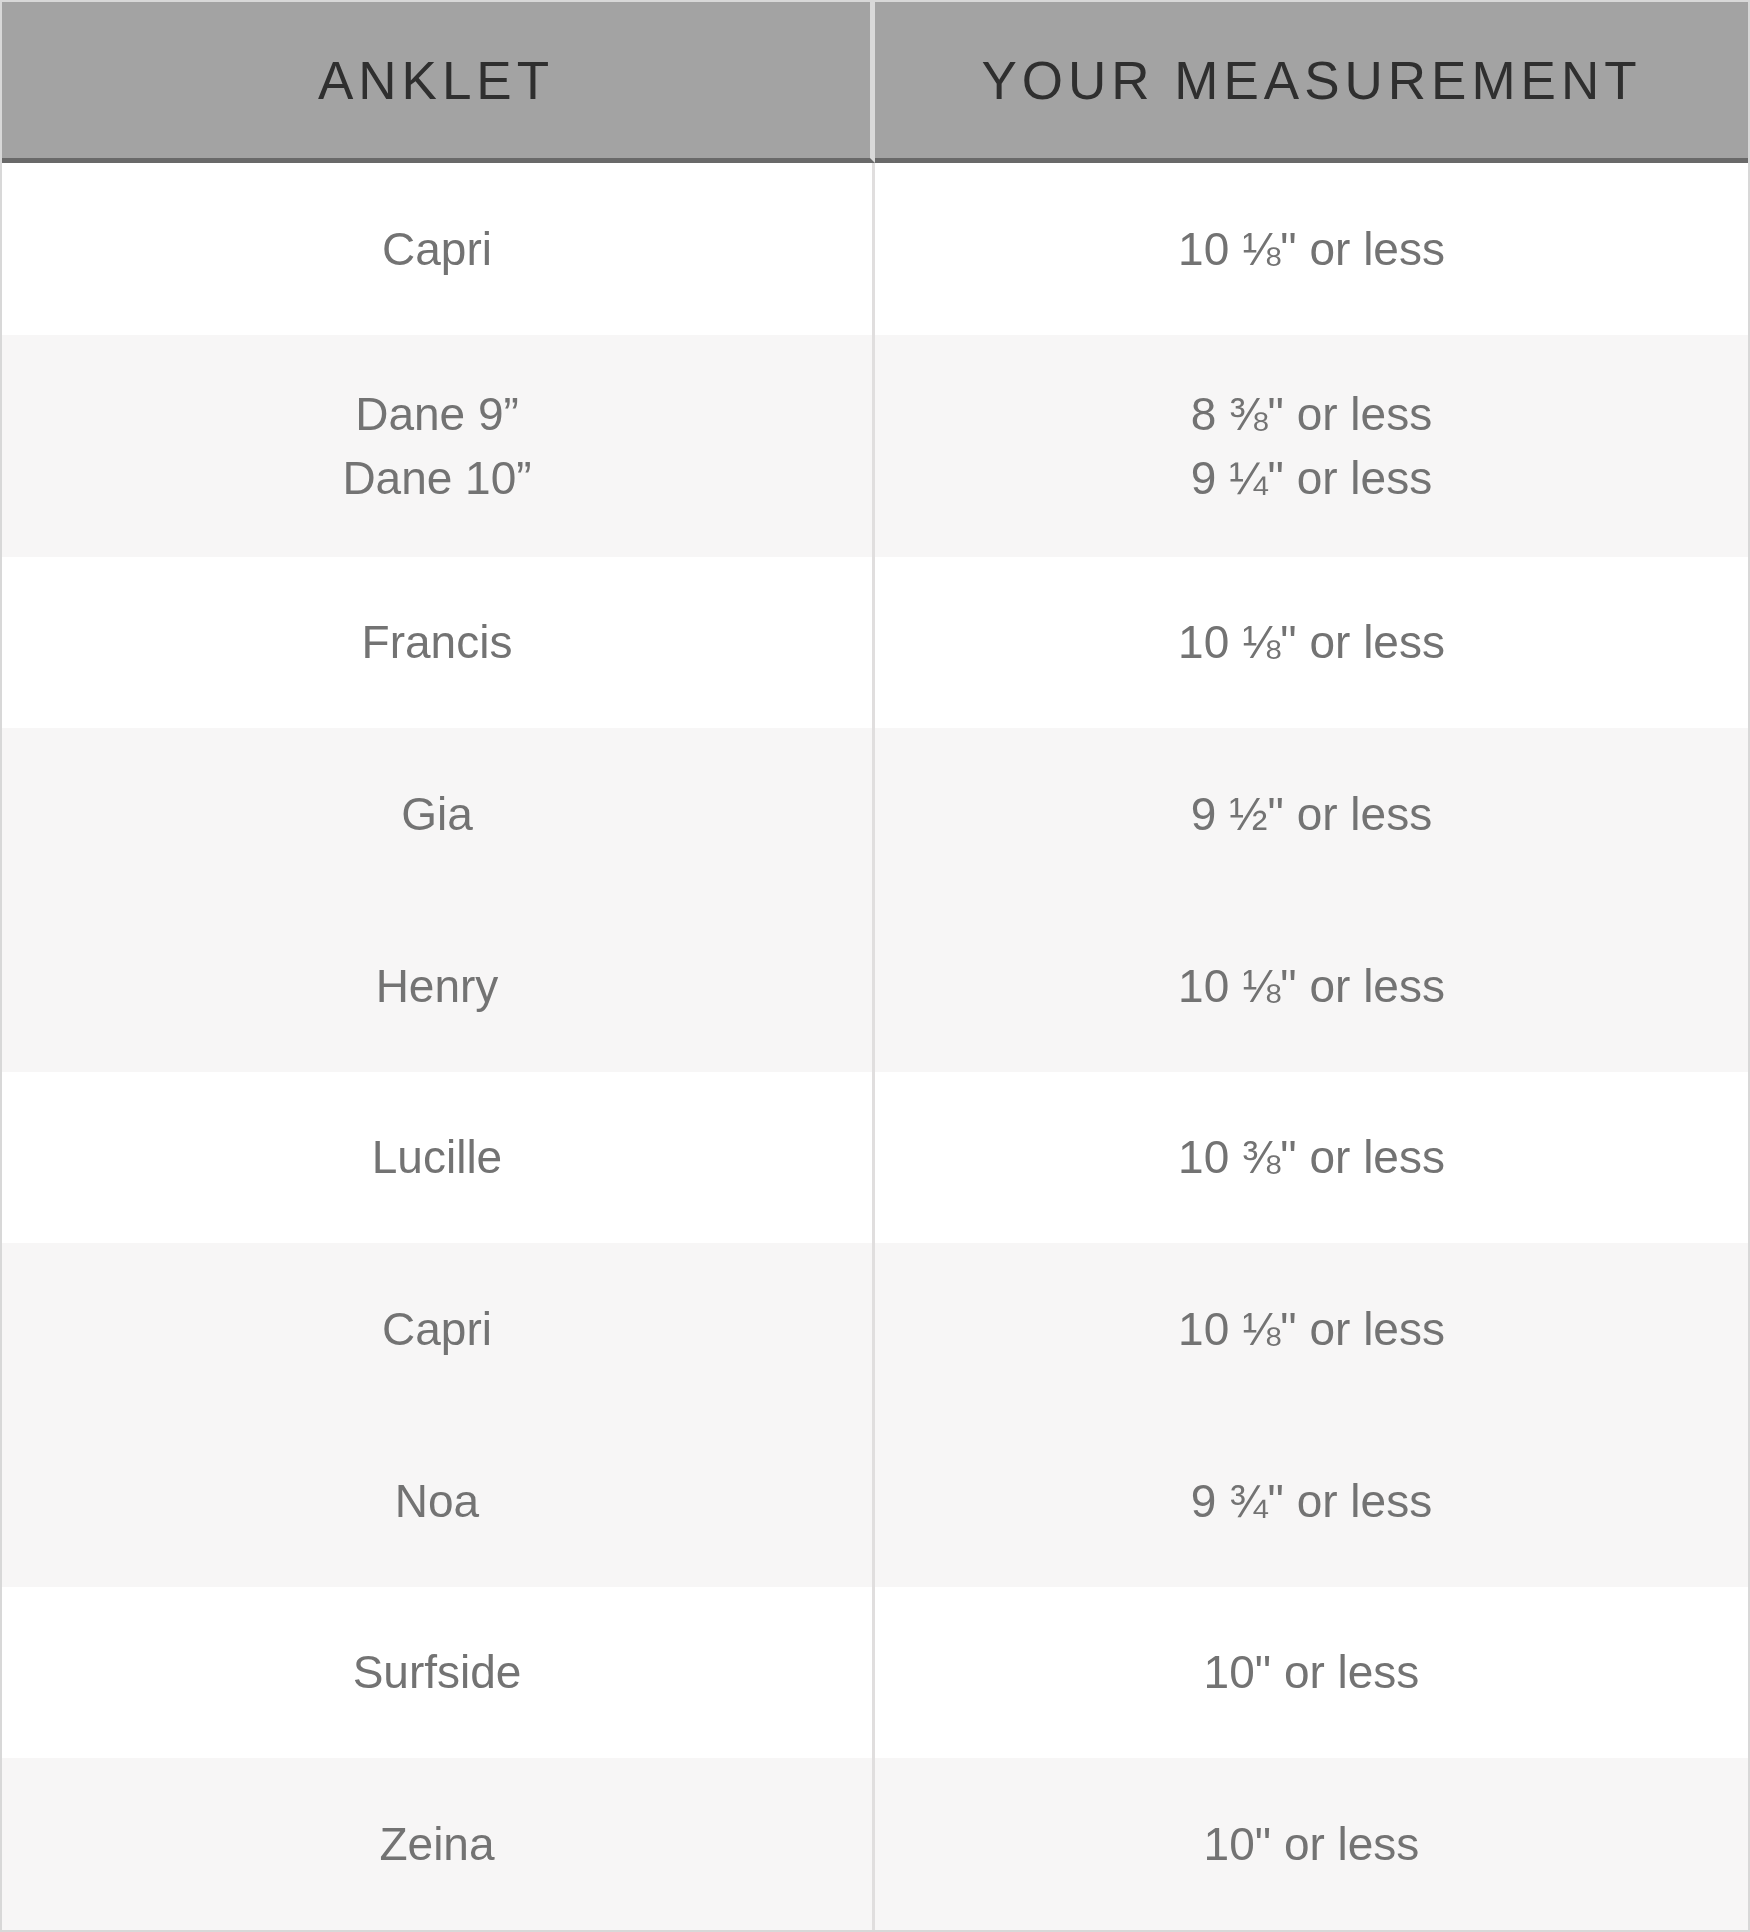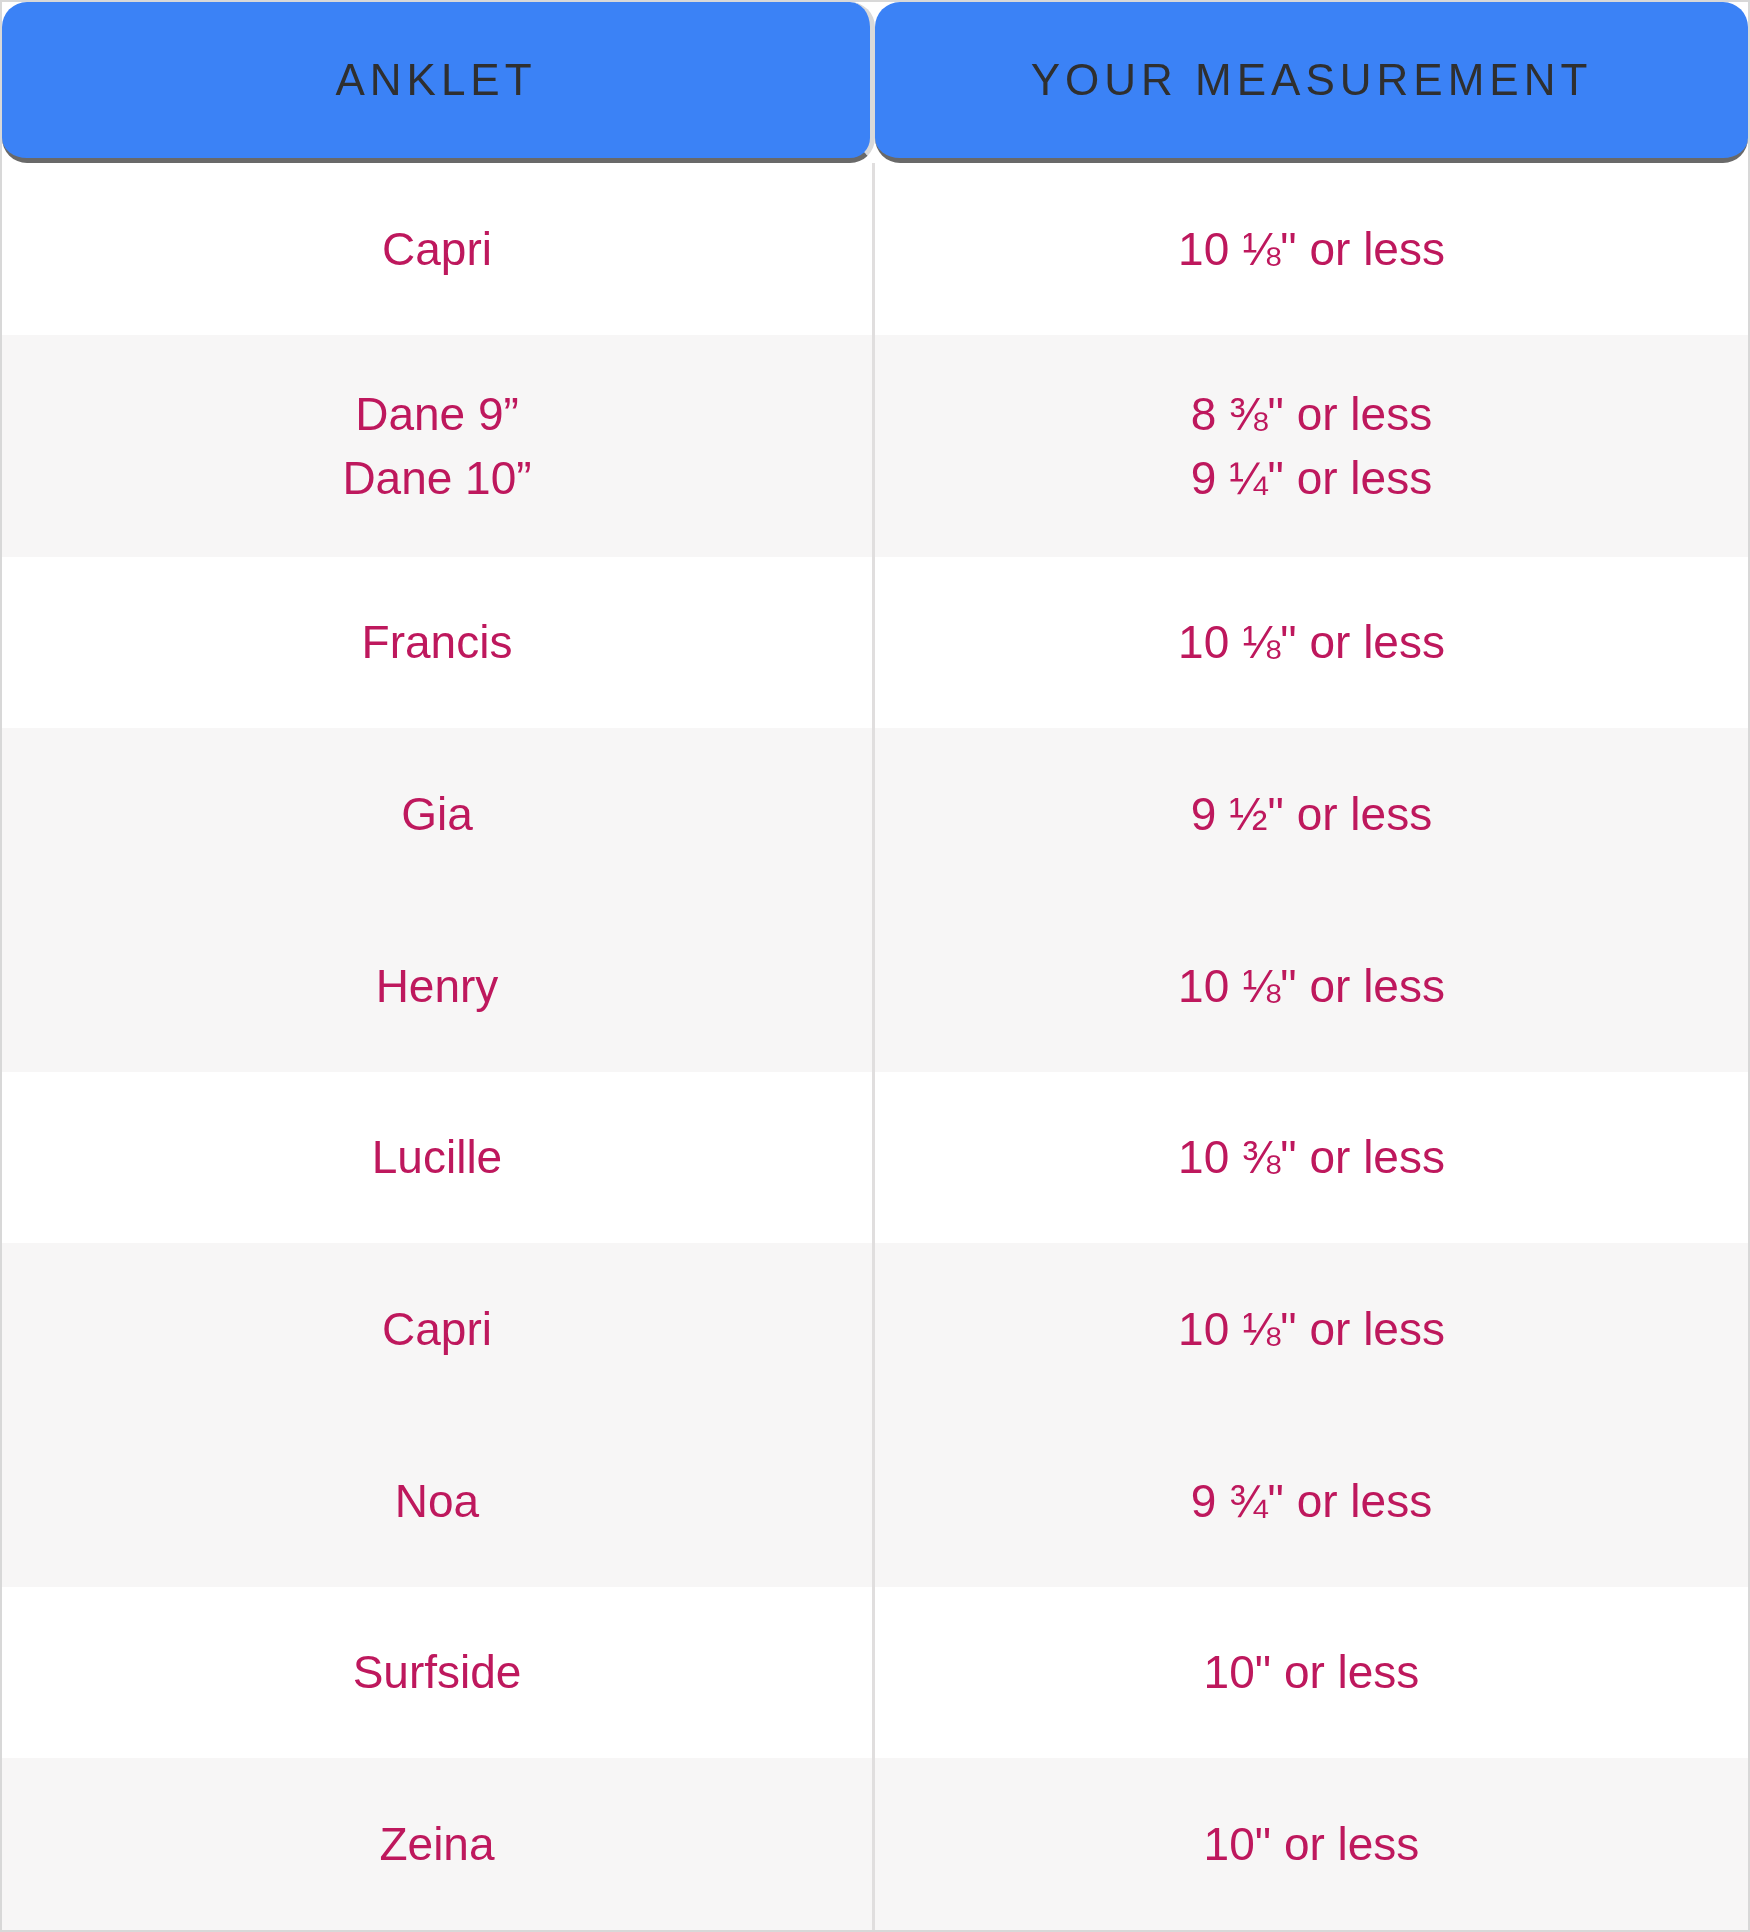--- a/index.html
+++ b/index.html
@@ -24,35 +24,34 @@
     width: 50%;
     text-align: center;
     vertical-align: middle;
     padding: 0;
     box-sizing: border-box;
   }
   thead tr {
     height: 161px;
   }
   th {
-    font-size: 44px;
+    font-size: 53px;
     font-weight: 400;
     letter-spacing: 5px;
     color: #2f2f2f;
-    background: #3b82f6;
+    background: #a3a3a3;
     border-bottom: 5px solid #696969;
-    border-radius: 25px;
   }
   th:first-child {
     border-right: 5px solid #d9d9d9;
   }
   tbody td {
     font-size: 46px;
     font-weight: 300;
-    color: #be185d;
+    color: #737373;
     line-height: 64px;
   }
   tbody td:first-child {
     border-right: 3px solid #e0dede;
   }
   tr.single { height: 140px; }
   tr.double { height: 181px; }
   tr.shade-gray td  { background: #f7f6f6; }
   tr.shade-white td { background: #ffffff; }
 </style>

